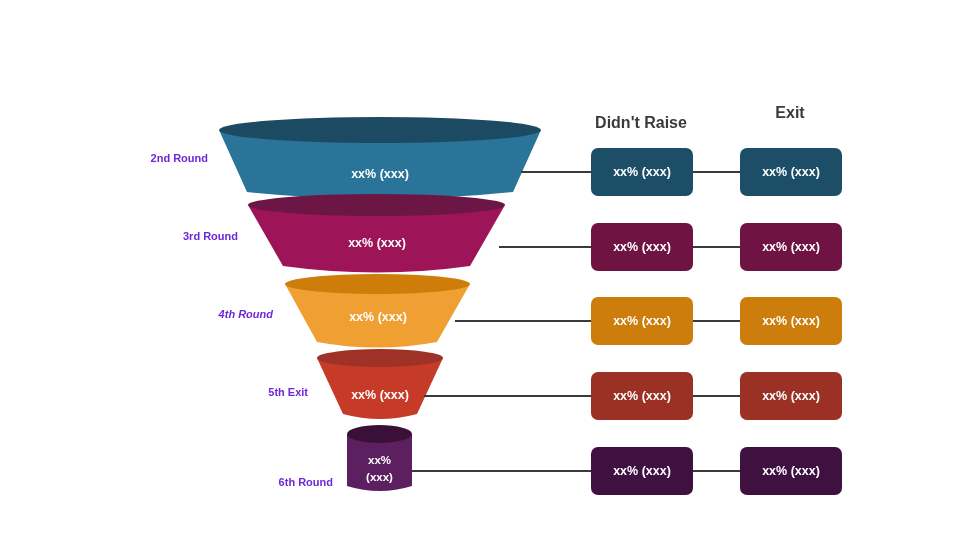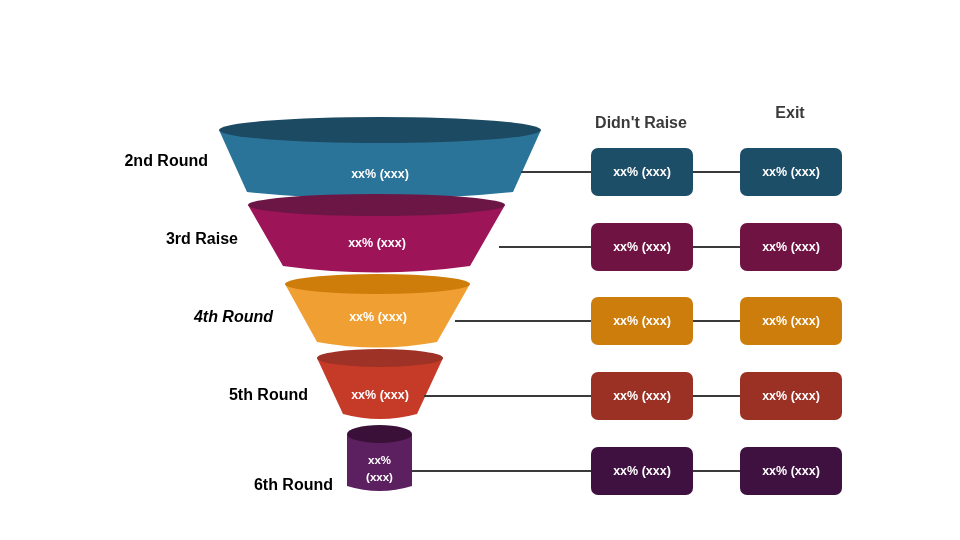--- a/index.html
+++ b/index.html
@@ -69,23 +69,23 @@
     text-anchor: middle;
     dominant-baseline: middle;
   }
   .funnel-value.small {
     font-size: 11.5px;
   }
 
   
   .round-label {
     position: absolute;
-    font-size: 16px;
+    font-size: 11px;
     font-weight: bold;
-    color: #000000;
+    color: #6d28d9;
     text-align: right;
     white-space: nowrap;
   }
 
   
   .connector {
     position: absolute;
     height: 2px;
     background: #3a3a3a;
   }
@@ -142,23 +142,23 @@
 
     <g>
       <path d="M 347 434 L 347 486 Q 379.5 496 412 486 L 412 434 Q 379.5 444 347 434 Z" fill="#5c2060"></path>
       <ellipse cx="379.5" cy="434" rx="32.5" ry="9" fill="#3a1038"></ellipse>
       <text class="funnel-value small" x="379.5" y="461">xx%</text>
       <text class="funnel-value small" x="379.5" y="478">(xxx)</text>
     </g>
   </svg>
 
   <div class="round-label" style="left:60px; top:152px; width:148px;">2nd Round</div>
-  <div class="round-label" style="left:90px; top:230px; width:148px;">3rd Raise</div>
+  <div class="round-label" style="left:90px; top:230px; width:148px;">3rd Round</div>
   <div class="round-label" style="left:125px; top:308px; width:148px;font-style:italic;">4th Round</div>
-  <div class="round-label" style="left:160px; top:386px; width:148px;">5th Round</div>
+  <div class="round-label" style="left:160px; top:386px; width:148px;">5th Exit</div>
   <div class="round-label" style="left:185px; top:476px; width:148px;">6th Round</div>
 
   <div class="connector" style="left:521px; top:171px; width:70px;"></div>
   <div class="connector" style="left:693px; top:171px; width:47px;"></div>
 
   <div class="connector" style="left:499px; top:246px; width:92px;"></div>
   <div class="connector" style="left:693px; top:246px; width:47px;"></div>
 
   <div class="connector" style="left:455px; top:320px; width:136px;"></div>
   <div class="connector" style="left:693px; top:320px; width:47px;"></div>

